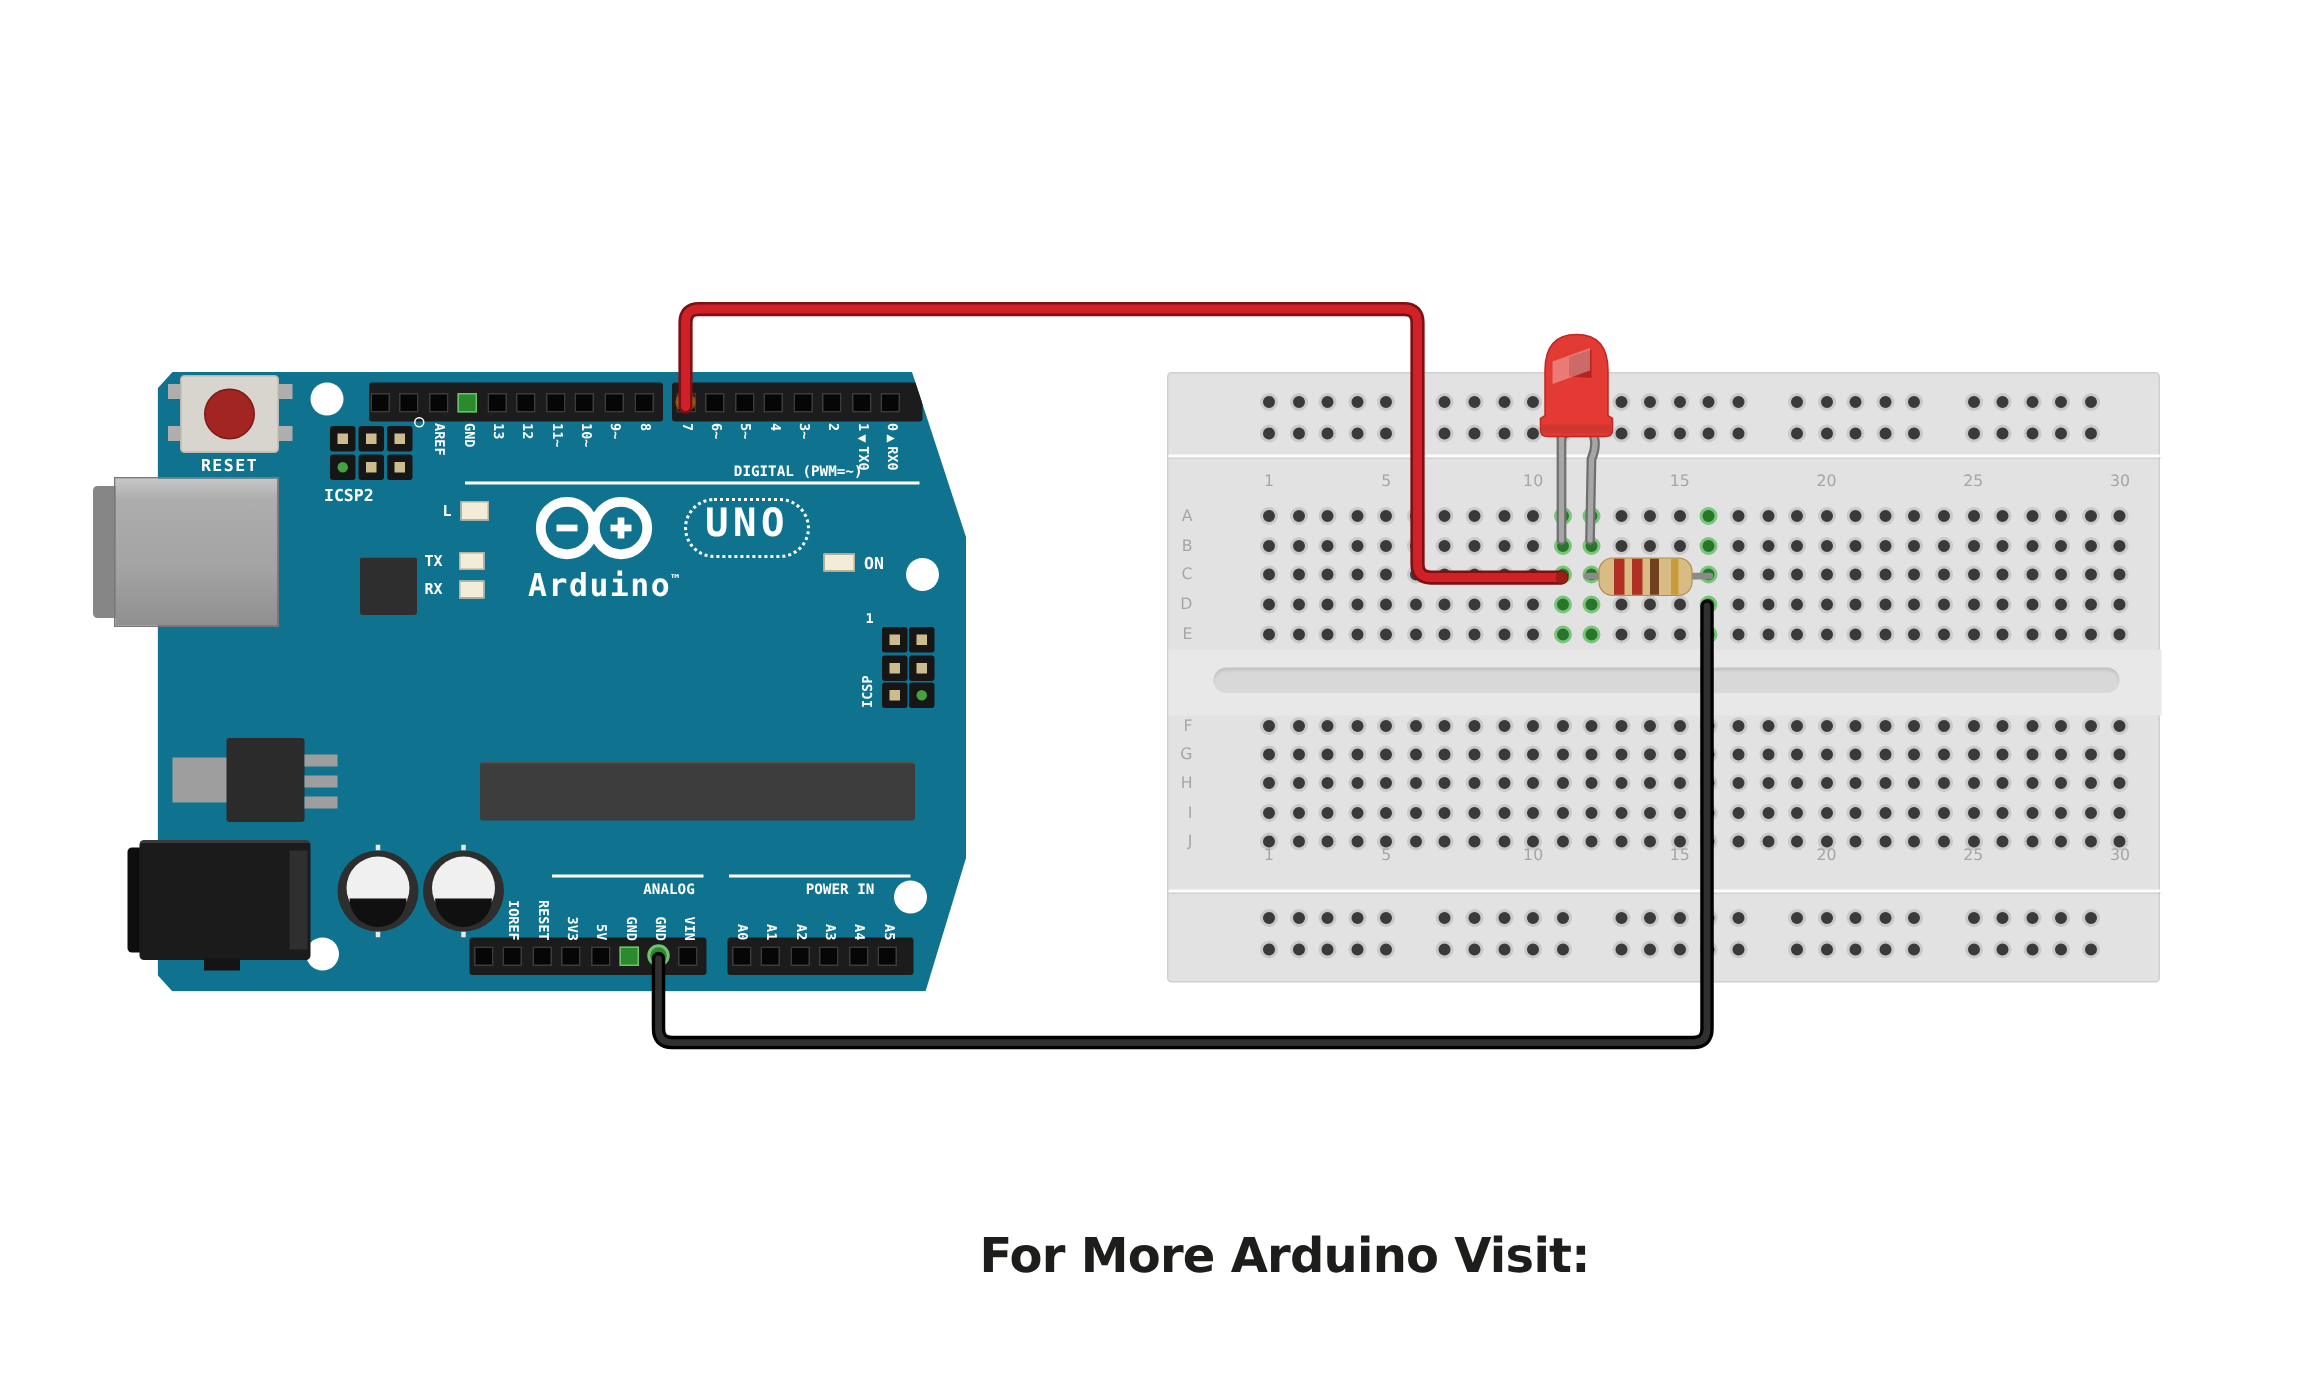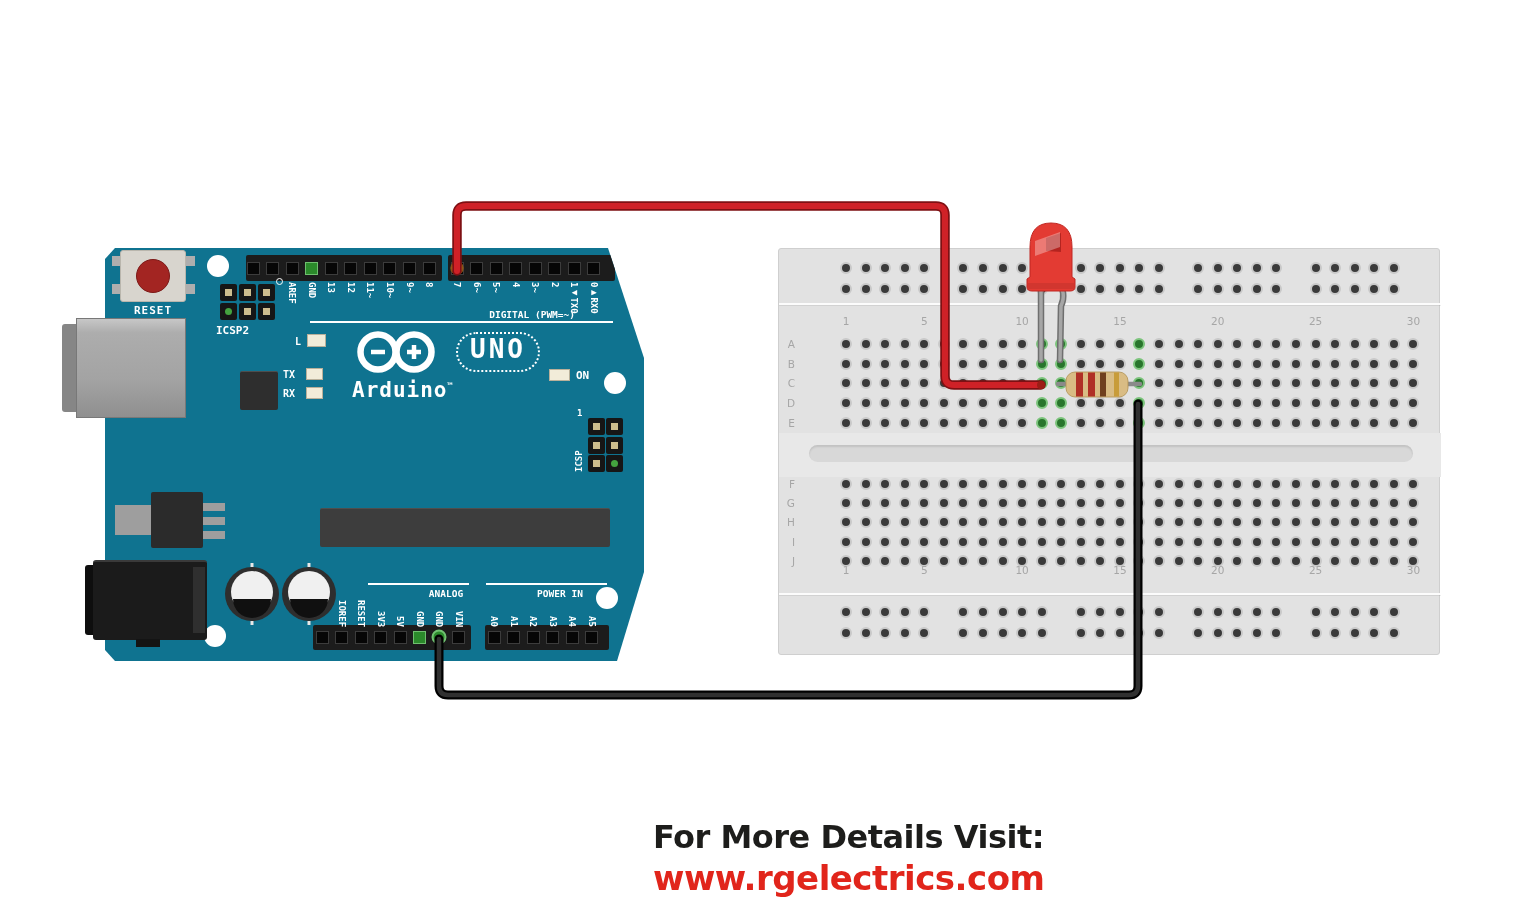--- a/index.html
+++ b/index.html
@@ -716,15 +716,14 @@
       <circle cx="1041" cy="385" r="4" fill="#9c1d16"></circle>
     </g>
 
     <g>
       <circle cx="439" cy="637" r="6.5" fill="#2c8b2c" stroke="#71c171" stroke-width="2"></circle>
       <path d="M439,639 V686 Q439,695 448,695 H1129 Q1138,695 1138,686 V404" stroke="#000000" stroke-width="9" fill="none" stroke-linecap="round" stroke-linejoin="round"></path>
       <path d="M439,639 V686 Q439,695 448,695 H1129 Q1138,695 1138,686 V404" stroke="#303030" stroke-width="4.5" fill="none" stroke-linecap="round" stroke-linejoin="round"></path>
     </g>
   </svg>
 
-  <div class="foot1" style="color: rgb(29, 29, 27);">For More Details Visit:</div>
-  <div class="foot2" style="color: rgb(225, 37, 27);">www.rgelectrics.com</div>
+  <div class="foot1" style="color: rgb(29, 29, 27);">For More Arduino Visit:</div>
 </div>
 
 </body></html>

